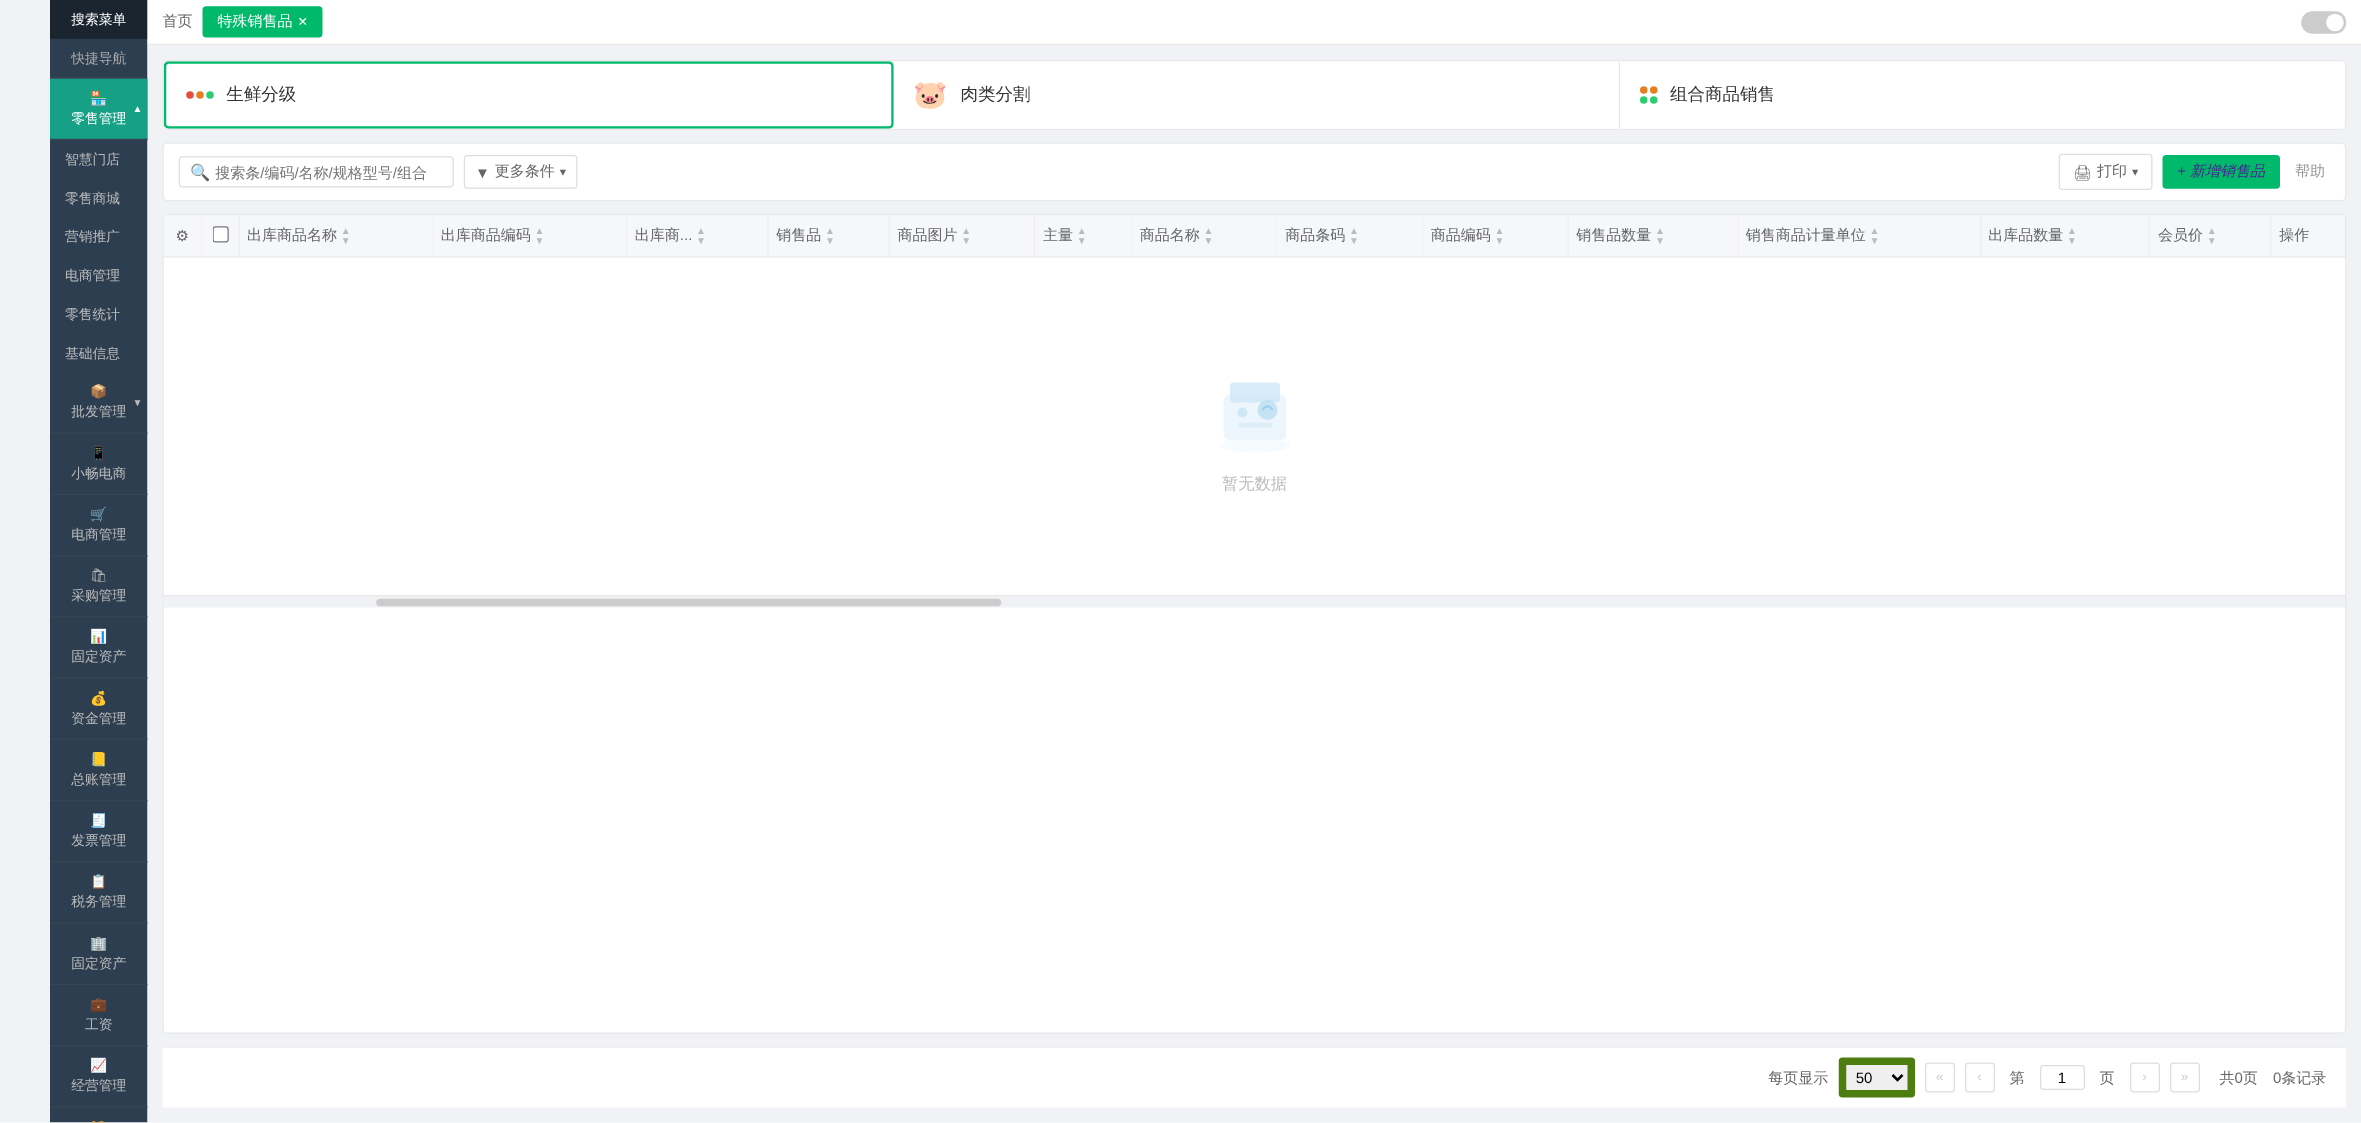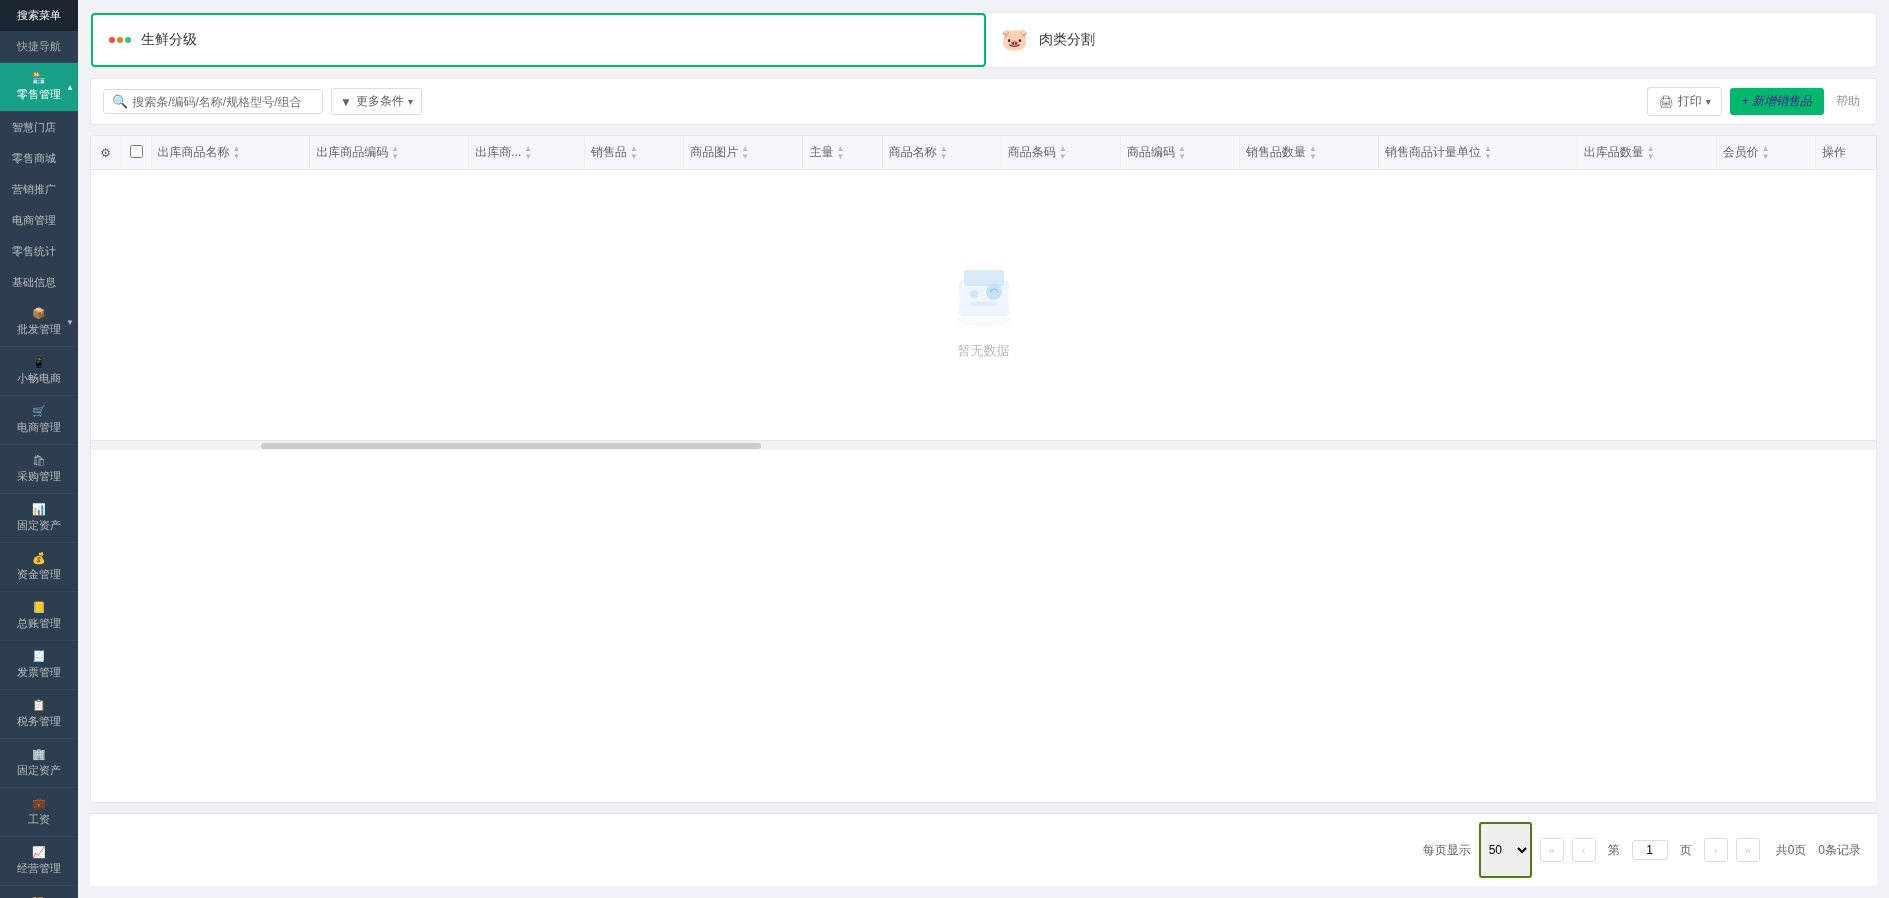--- a/index.html
+++ b/index.html
@@ -7,20 +7,21 @@
 
     
     .sidebar {
       width: 78px;
       background: #2c3e50;
       color: #ccc;
       display: flex;
       flex-direction: column;
       height: 100%;
       flex-shrink: 0;
+      margin-left: 40px;
     }
     .sidebar-logo {
       background: #1a252f;
       padding: 8px 4px;
       text-align: center;
       color: #fff;
       font-size: 11px;
       height: 36px;
       display: flex;
       align-items: center;
@@ -290,23 +291,23 @@
       padding: 8px 16px;
       display: flex;
       align-items: center;
       justify-content: flex-end;
       gap: 8px;
       border-top: 1px solid #e8e8e8;
       font-size: 12px;
       color: #666;
     }
     .page-size-select {
-      border: 2px solid #4d7c0f;
-      border-radius: 3px;
-      padding: 18px 4px;
+      border: 6px solid #4d7c0f;
+      border-radius: 3px;
+      padding: 2px 4px;
       font-size: 12px;
     }
     .page-nav-btn {
       width: 24px;
       height: 24px;
       border: 1px solid #ddd;
       border-radius: 3px;
       background: #fff;
       cursor: pointer;
       display: flex;
@@ -420,40 +421,65 @@
   </div>
   <div class="sidebar-nav-item">
     <span>📂</span>
 
   </div>
 
 </div>
 
 <div class="main-content">
 
+  <div class="top-bar">
+    <span class="top-bar-home">首页</span>
+    <div class="top-bar-tab">
+      <span>特殊销售品</span>
+      <span class="close">✕</span>
+    </div>
+    <div class="top-right">
+      <div class="top-right-toggle"></div>
+    </div>
+  </div>
 
   <div class="page-content">
 
     <div class="tab-cards">
 
       <div class="tab-card active">
         <div class="icon-dots">
           <div class="dot-red"></div>
           <div class="dot-orange"></div>
           <div class="dot-green"></div>
         </div>
         <span class="tab-card-label">生鲜分级</span>
       </div>
 
       <div class="tab-card">
         <span class="pig-icon">🐷</span>
         <span class="tab-card-label">肉类分割</span>
       </div>
 
 
+      <div class="tab-card">
+        <div class="icon-dots">
+          <div style="display:flex;flex-direction:column;gap:2px;">
+            <div style="display:flex;gap:2px;">
+                <div class="dot-orange"></div>
+                <div class="dot-orange"></div>
+              </div>
+            <div style="display:flex;gap:2px;">
+                <div class="dot-green"></div>
+                <div class="dot-green"></div>
+              </div>
+          </div>
+        </div>
+        <span class="tab-card-label">组合商品销售</span>
+      </div>
     </div>
 
     <div class="toolbar">
       <div class="search-box">
         <span style="color:#999;font-size:13px;">🔍</span>
         <input type="text" placeholder="搜索条/编码/名称/规格型号/组合" style="">
       </div>
       <div class="filter-btn">
         <span>▼</span>
         <span>更多条件</span>

